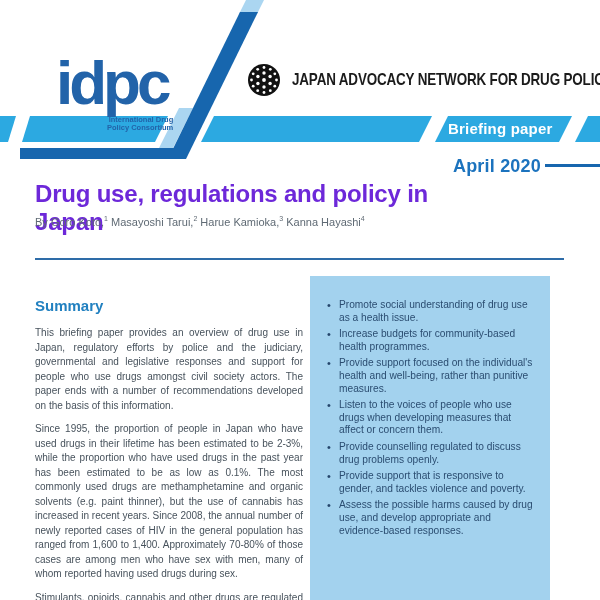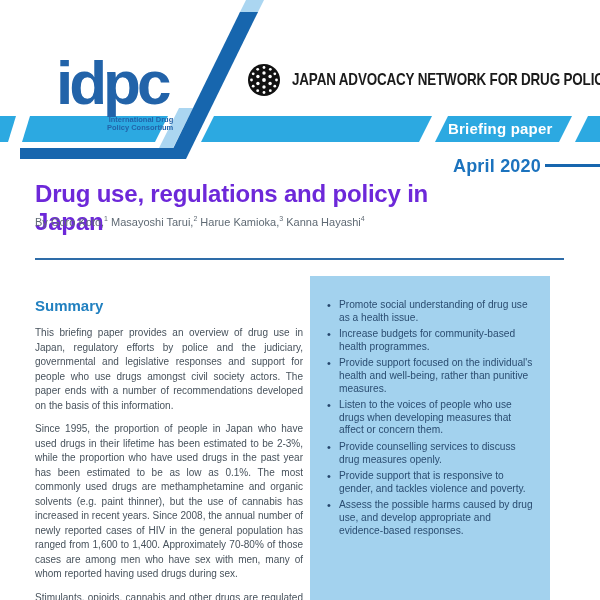--- a/index.html
+++ b/index.html
@@ -151,17 +151,17 @@
   <p>Since 1995, the proportion of people in Japan who have used drugs in their lifetime has been estimated to be 2-3%, while the proportion who have used drugs in the past year has been estimated to be as low as 0.1%. The most commonly used drugs are methamphetamine and organic solvents (e.g. paint thinner), but the use of cannabis has increased in recent years. Since 2008, the annual number of newly reported cases of HIV in the general population has ranged from 1,600 to 1,400. Approximately 70-80% of those cases are among men who have sex with men, many of whom reported having used drugs during sex.</p>
   <p>Stimulants, opioids, cannabis and other drugs are regulated by six laws in Japan, which will be described</p>
 </div>
 
 <div class="rec-box">
   <ul>
     <li>Promote social understanding of drug use as a health issue.</li>
     <li>Increase budgets for community-based health programmes.</li>
     <li>Provide support focused on the individual's health and well-being, rather than punitive measures.</li>
     <li>Listen to the voices of people who use drugs when developing measures that affect or concern them.</li>
-    <li>Provide counselling services to discuss drug measures openly.</li>
+    <li>Provide counselling regulated to discuss drug problems openly.</li>
     <li>Provide support that is responsive to gender, and tackles violence and poverty.</li>
     <li>Assess the possible harms caused by drug use, and develop appropriate and evidence-based responses.</li>
   </ul>
 </div>
 
 </body></html>

